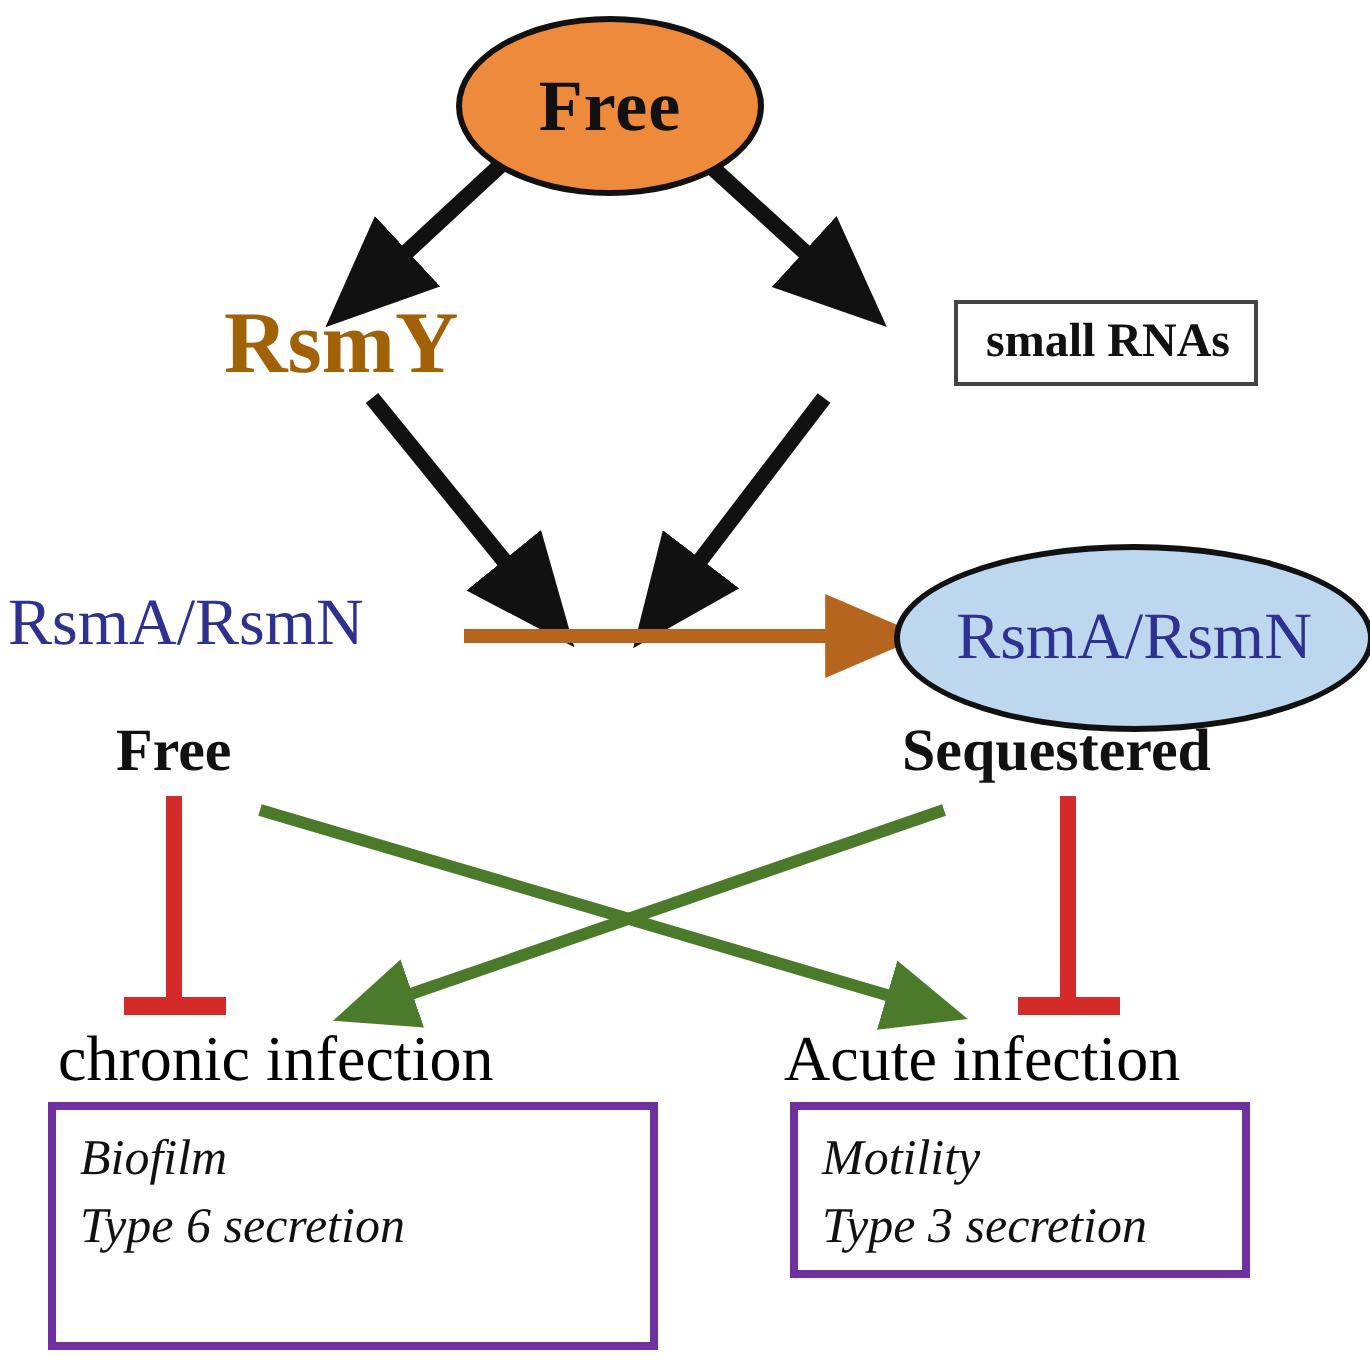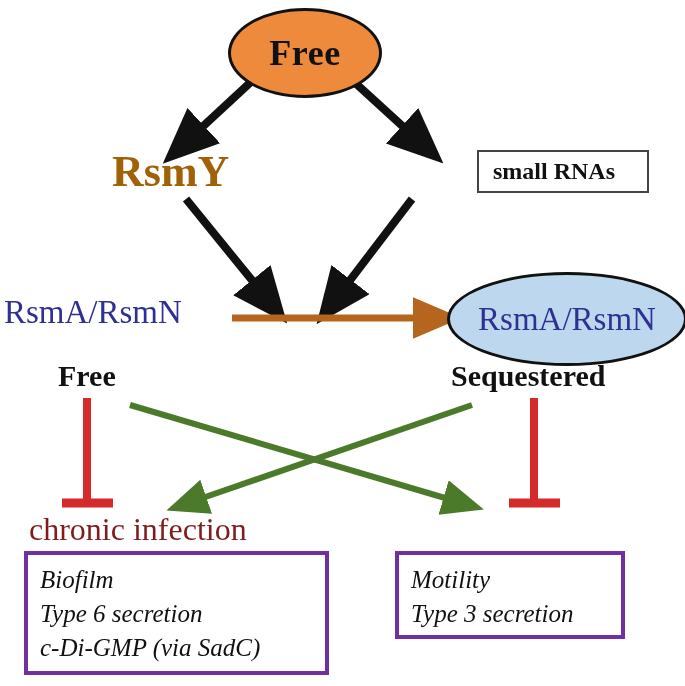--- a/index.html
+++ b/index.html
@@ -60,21 +60,21 @@
   }
   #rsmy-label { left: 112px; top: 150px; }
   #rsmz-label { left: 356px; top: 150px; }
 
   
   #small-rnas-box {
     left: 477px;
     top: 150px;
     border: 2px solid #444444;
     background: #ffffff;
-    padding: 7px 32px 8px 14px;
+    padding: 7px 12px 8px 14px;
     font-size: 24px;
     font-weight: bold;
     color: #111111;
     font-family: "Liberation Serif", "DejaVu Serif", serif;
   }
 
   
   #rsma-free {
     left: 4px;
     top: 296px;
@@ -106,21 +106,21 @@
     font-size: 30px;
     font-weight: bold;
     color: #111111;
   }
   #free-label { left: 58px; top: 361px; }
   #sequestered-label { left: 451px; top: 361px; }
 
   
   .outcome {
     font-size: 32px;
-    color: #7f1d1d;
+    color: #000000;
   }
   #chronic-label { left: 29px; top: 513px; }
   #acute-label { left: 392px; top: 513px; }
 
   
   .detail-box {
     position: absolute;
     border: 4px solid #7030A0;
     background: #ffffff;
     box-sizing: border-box;
@@ -202,25 +202,25 @@
   <div class="node-label" id="rsma-free">RsmA/RsmN</div>
 
   <div class="node-label" id="rsma-seq-node">
     <span class="txt">RsmA/RsmN</span>
   </div>
 
   <div class="node-label state" id="free-label">Free</div>
   <div class="node-label state" id="sequestered-label">Sequestered</div>
 
   <div class="node-label outcome" id="chronic-label">chronic infection</div>
+  <div class="node-label outcome" id="acute-label">Acute infection</div>
 
   <div class="detail-box" id="chronic-box">
     <div class="line">Biofilm</div>
     <div class="line">Type 6 secretion</div>
-    <div class="line">c-Di-GMP (via SadC)</div>
   </div>
 
   <div class="detail-box" id="acute-box">
     <div class="line">Motility</div>
     <div class="line">Type 3 secretion</div>
   </div>
 
 </div>
 
 </body></html>

